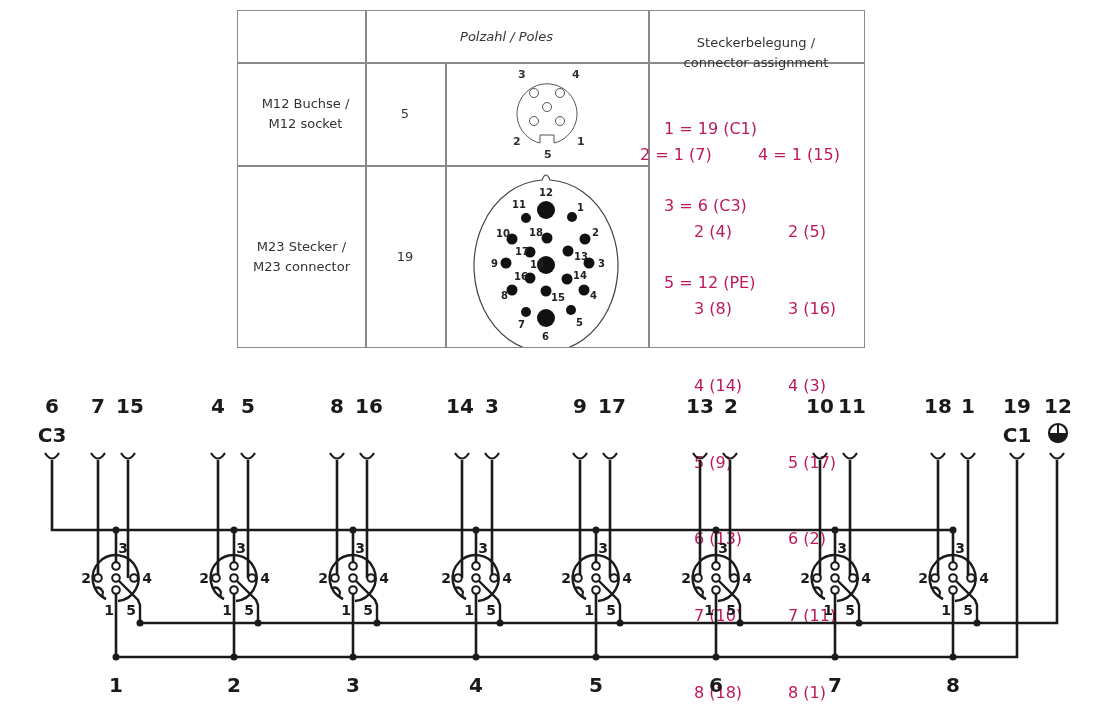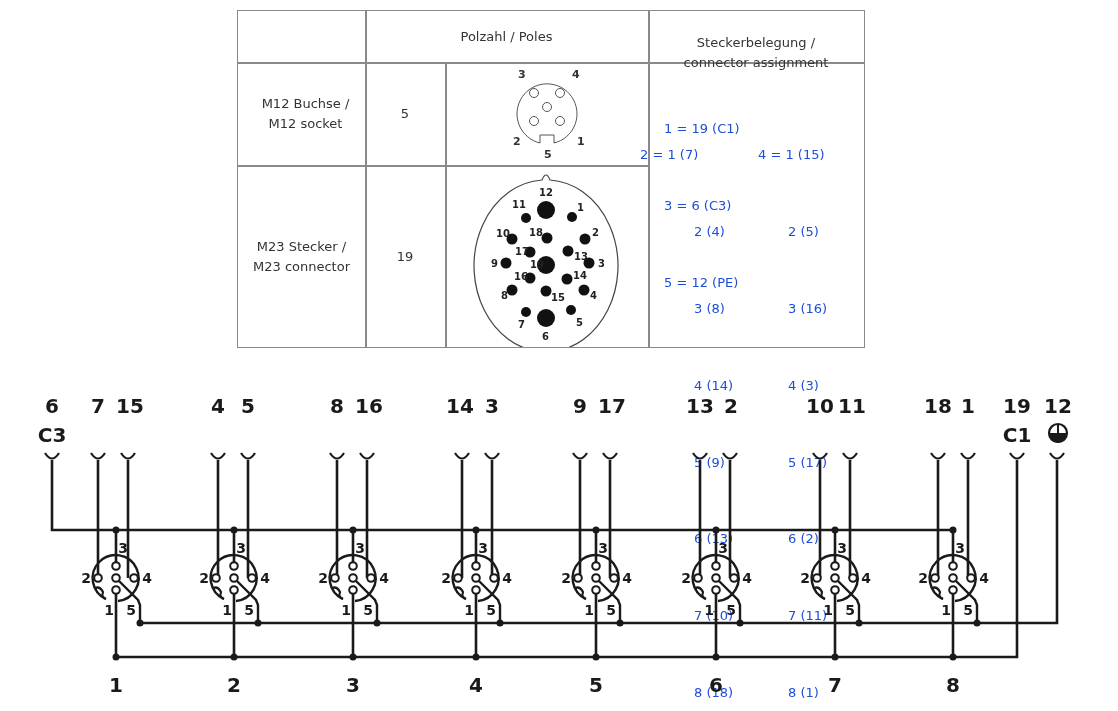--- a/index.html
+++ b/index.html
@@ -1,37 +1,37 @@
 <!DOCTYPE html>
 <html><head>
 <meta charset="utf-8">
 <style>
   html, body { margin: 0; padding: 0; background: #ffffff; }
   body { width: 1118px; height: 711px; position: relative; overflow: hidden; font-family: "DejaVu Sans", sans-serif; color: #222; }
   .tbl { position: absolute; left: 237px; top: 10px; width: 628px; height: 338px; border: 1.5px solid #8a8a8a; box-sizing: border-box; }
   .cell { position: absolute; box-sizing: border-box; display: flex; align-items: center; justify-content: center; text-align: center; font-size: 13px; line-height: 20px; color: #333; font-family: "DejaVu Sans", sans-serif; }
   .vline { position: absolute; width: 1.5px; background: #8a8a8a; }
   .hline { position: absolute; height: 1.5px; background: #8a8a8a; }
-  .assign { position: absolute; font-size: 13px; line-height: 25.6px; color: #1d4ed8; white-space: pre; }
+  .assign { position: absolute; font-size: 16px; line-height: 25.6px; color: #be185d; white-space: pre; }
   svg text { font-family: "DejaVu Sans", sans-serif; }
   .big-label { font-family: "DejaVu Sans", sans-serif; font-weight: bold; font-size: 20px; fill: #1a1a1a; }
 </style>
 </head>
 <body>
 
 <div class="tbl">
 
   <div class="vline" style="left:127px;top:0;height:336px;"></div>
   <div class="vline" style="left:207px;top:52px;height:284px;"></div>
   <div class="vline" style="left:410px;top:0;height:336px;"></div>
 
   <div class="hline" style="left:0;top:51px;width:626px;"></div>
   <div class="hline" style="left:0;top:154px;width:410px;"></div>
 
-  <div class="cell" style="left:127px;top:0;width:283px;height:51px;">Polzahl / Poles</div>
+  <div class="cell" style="left:127px;top:0;width:283px;height:51px;font-style:italic;">Polzahl / Poles</div>
   <div class="cell" style="left:410px;top:0;width:216px;height:51px;white-space:pre-line;margin-top:16px;">Steckerbelegung /
 connector assignment</div>
 
   <div class="cell" style="left:4px;top:52px;width:127px;height:102px;white-space:pre-line;">M12 Buchse /
 M12 socket</div>
   <div class="cell" style="left:127px;top:52px;width:80px;height:102px;">5</div>
   <div class="cell" style="left:208px;top:52px;width:202px;height:102px;">
     <svg width="202" height="102" viewBox="0 0 202 102">
       <path d="M 94 80 A 30 30 0 1 1 108 80 L 108 72 L 94 72 Z" fill="none" stroke="#555" stroke-width="1"></path>
       <circle cx="88" cy="30" r="4.5" fill="none" stroke="#555" stroke-width="1"></circle>

